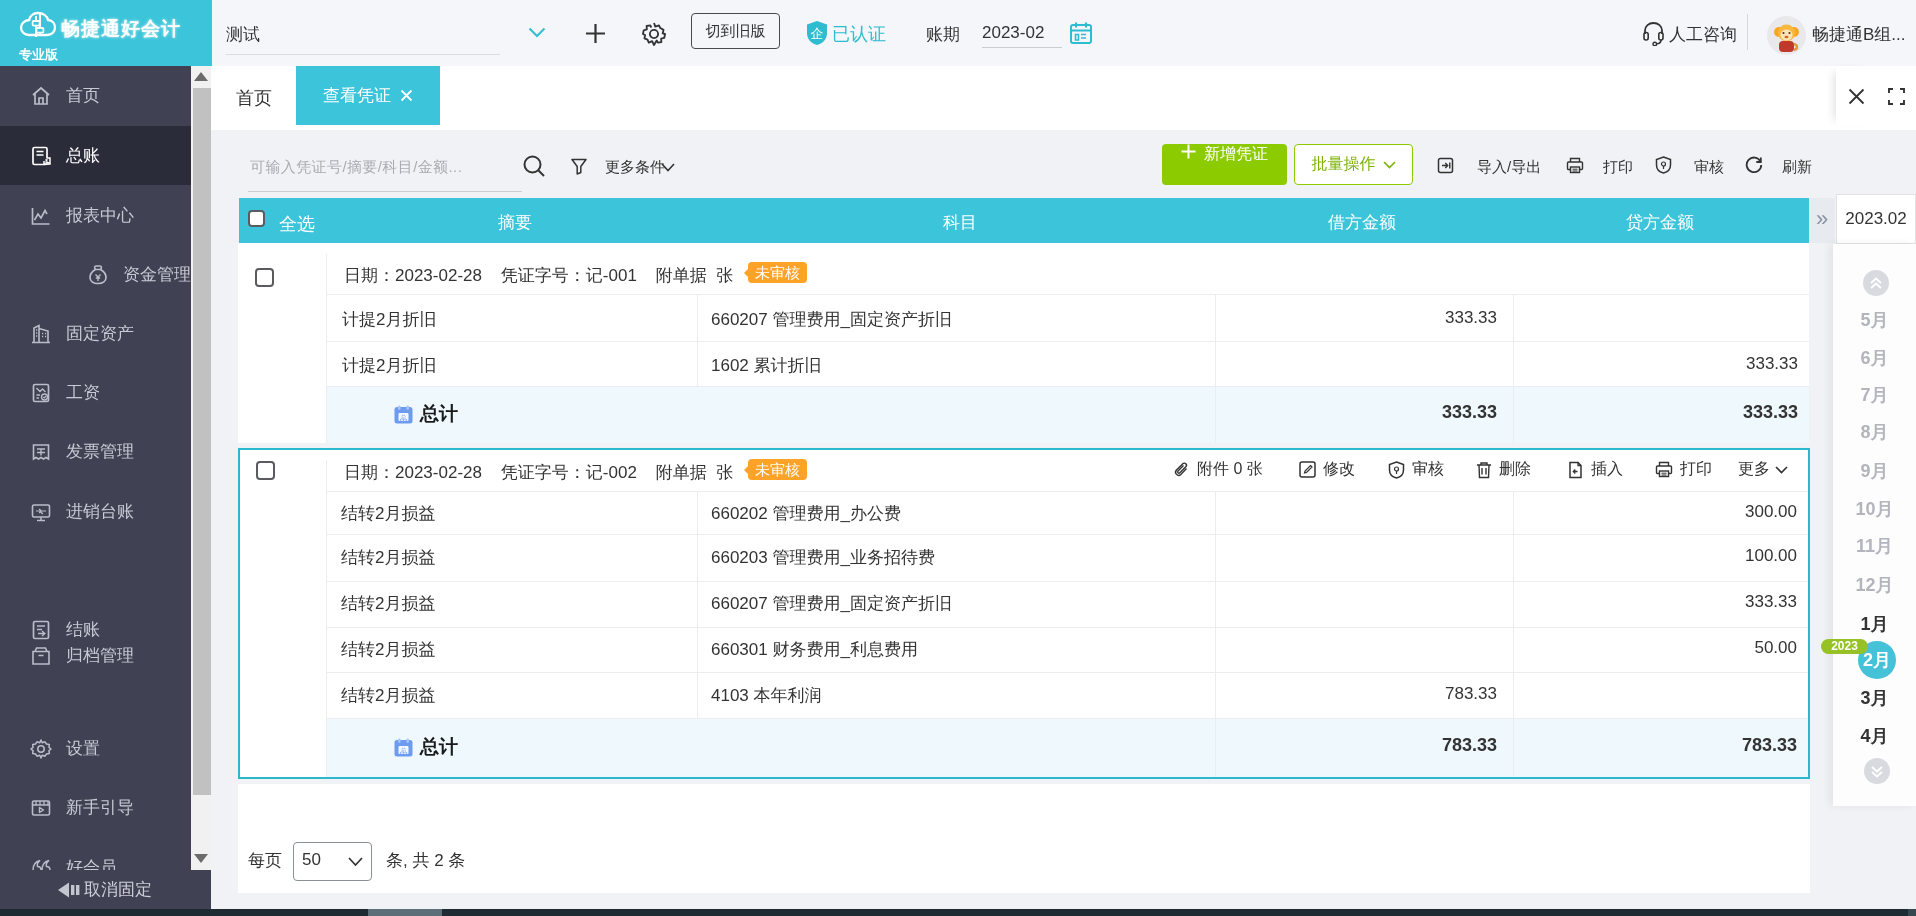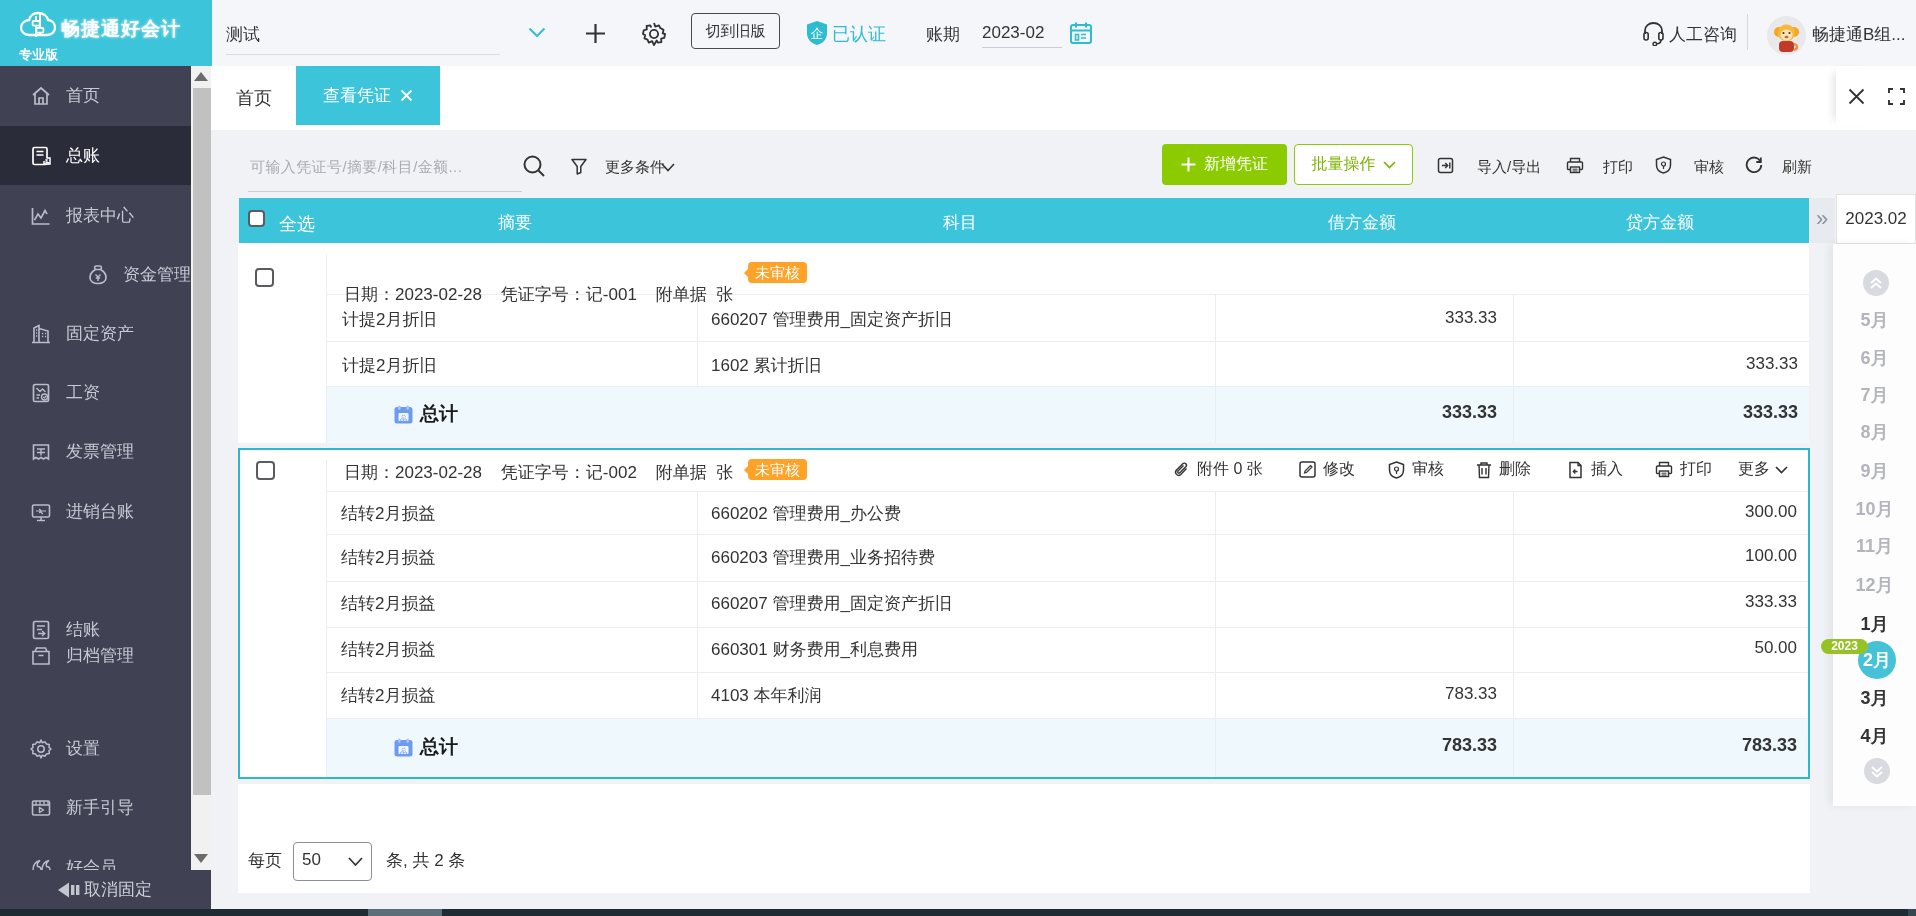--- a/index.html
+++ b/index.html
@@ -20,21 +20,21 @@
 
 .tabrow{left:211px;top:66px;width:1705px;height:64px;background:#fff;}
 .tab-home{left:232px;top:66px;height:64px;display:flex;align-items:center;color:#333;font-size:18px;}
 .tab-act{left:296px;top:66px;width:144px;height:59px;background:#3CC5DA;color:#fff;font-size:17px;display:flex;align-items:center;justify-content:center;}
 .closebox{left:1836px;top:66px;width:40px;height:60px;background:#fff;box-shadow:-8px 0 10px -6px rgba(0,0,0,0.12);display:flex;align-items:center;justify-content:center;}
 .fsbox{left:1877px;top:66px;width:39px;height:60px;background:#fff;display:flex;align-items:center;justify-content:center;}
 
 .search-ph{left:250px;top:158px;width:280px;color:#A8ACB2;font-size:15px;letter-spacing:0.4px;}
 .search-line{left:248px;top:191px;width:274px;height:1px;background:#C9CDD4;}
 .tb-txt{color:#333;font-size:15px;margin-left:15px;}
-.btn-green{left:1162px;top:144px;width:125px;height:41px;background:#8CCB00;border-radius:4px;color:#fff;font-size:16px;display:flex;align-items:center;justify-content:center;}
+.btn-green{left:1162px;top:144px;width:125px;height:41px;background:#8CCB00;border-radius:4px;color:#fff;font-size:16px;display:flex;align-items:flex-start;justify-content:center;}
 .btn-batch{left:1294px;top:144px;width:119px;height:41px;background:#fff;border:1px solid #8CCB00;border-radius:4px;color:#7CB305;font-size:16px;display:flex;align-items:center;justify-content:center;}
 
 .thead{left:239px;top:198px;width:1570px;height:45px;background:#3CC5DA;color:#fff;font-size:17px;}
 .th-more{left:1809px;top:198px;width:26px;height:45px;background:#E7EAEF;color:#8A93A2;display:flex;align-items:center;justify-content:center;}
 .card{background:#fff;}
 .g1{left:238px;top:243px;width:1571px;height:200px;}
 .g2{left:238px;top:448px;width:1572px;height:331px;border:2px solid #2BB8CC;}
 .vline{position:absolute;width:1px;background:#EBEDF1;}
 .hline{position:absolute;height:1px;background:#EBEDF1;}
 .totrow{position:absolute;background:#EFF9FD;}
@@ -322,21 +322,21 @@
 
     <div class="totrow" style="left:88px;top:143px;width:1483px;height:57px;"></div>
     <div class="vline" style="left:88px;top:11px;height:189px;"></div>
     <div class="vline" style="left:459px;top:51px;height:92px;"></div>
     <div class="vline" style="left:977px;top:51px;height:149px;"></div>
     <div class="vline" style="left:1275px;top:51px;height:149px;"></div>
     <div class="hline" style="left:88px;top:51px;width:1483px;"></div>
     <div class="hline" style="left:88px;top:98px;width:1483px;"></div>
     <div class="hline" style="left:88px;top:143px;width:1483px;"></div>
     <div class="ckb" style="left:17px;top:25px;"></div>
-    <div class="ghead" style="left:106px;top:21px;margin-top:19px;">日期：2023-02-28&nbsp;&nbsp;&nbsp;&nbsp;凭证字号：记-001&nbsp;&nbsp;&nbsp;&nbsp;附单据&nbsp;&nbsp;张</div>
+    <div class="ghead" style="left:106px;top:21px;">日期：2023-02-28&nbsp;&nbsp;&nbsp;&nbsp;凭证字号：记-001&nbsp;&nbsp;&nbsp;&nbsp;附单据&nbsp;&nbsp;张</div>
     <div class="badge" style="left:510px;top:19px;">未审核</div>
     <div class="cell-s" style="left:104px;top:65px;">计提2月折旧</div>
     <div class="cell-s" style="left:473px;top:65px;">660207 管理费用_固定资产折旧</div>
     <div class="amt" style="left:977px;top:65px;width:282px;">333.33</div>
     <div class="cell-s" style="left:104px;top:111px;">计提2月折旧</div>
     <div class="cell-s" style="left:473px;top:111px;">1602 累计折旧</div>
     <div class="amt" style="left:1275px;top:111px;width:285px;">333.33</div>
     <svg class="abs" style="left:156px;top:162px;" width="19" height="19" viewBox="0 0 19 19">
         <rect x="0.5" y="2" width="18" height="16.5" rx="2.5" fill="#6C9BEF"></rect>
         <rect x="4" y="0.5" width="2.6" height="4.4" rx="1.3" fill="#A9C4F5"></rect>

